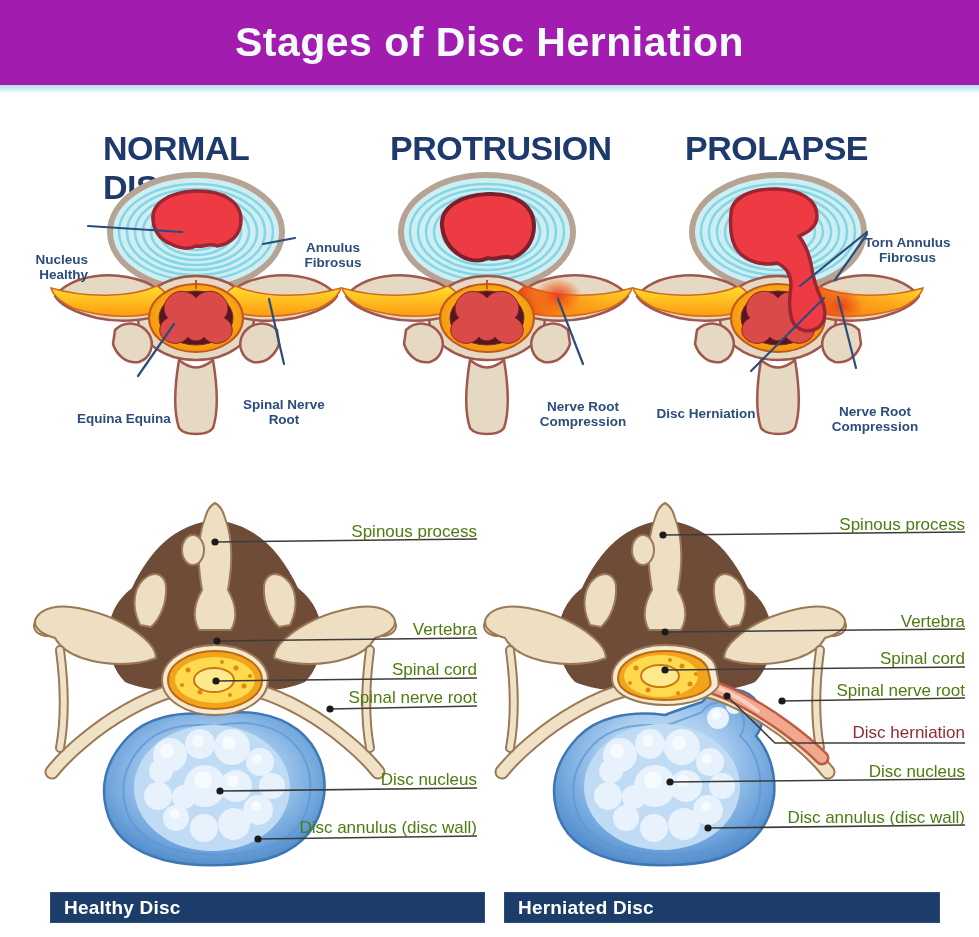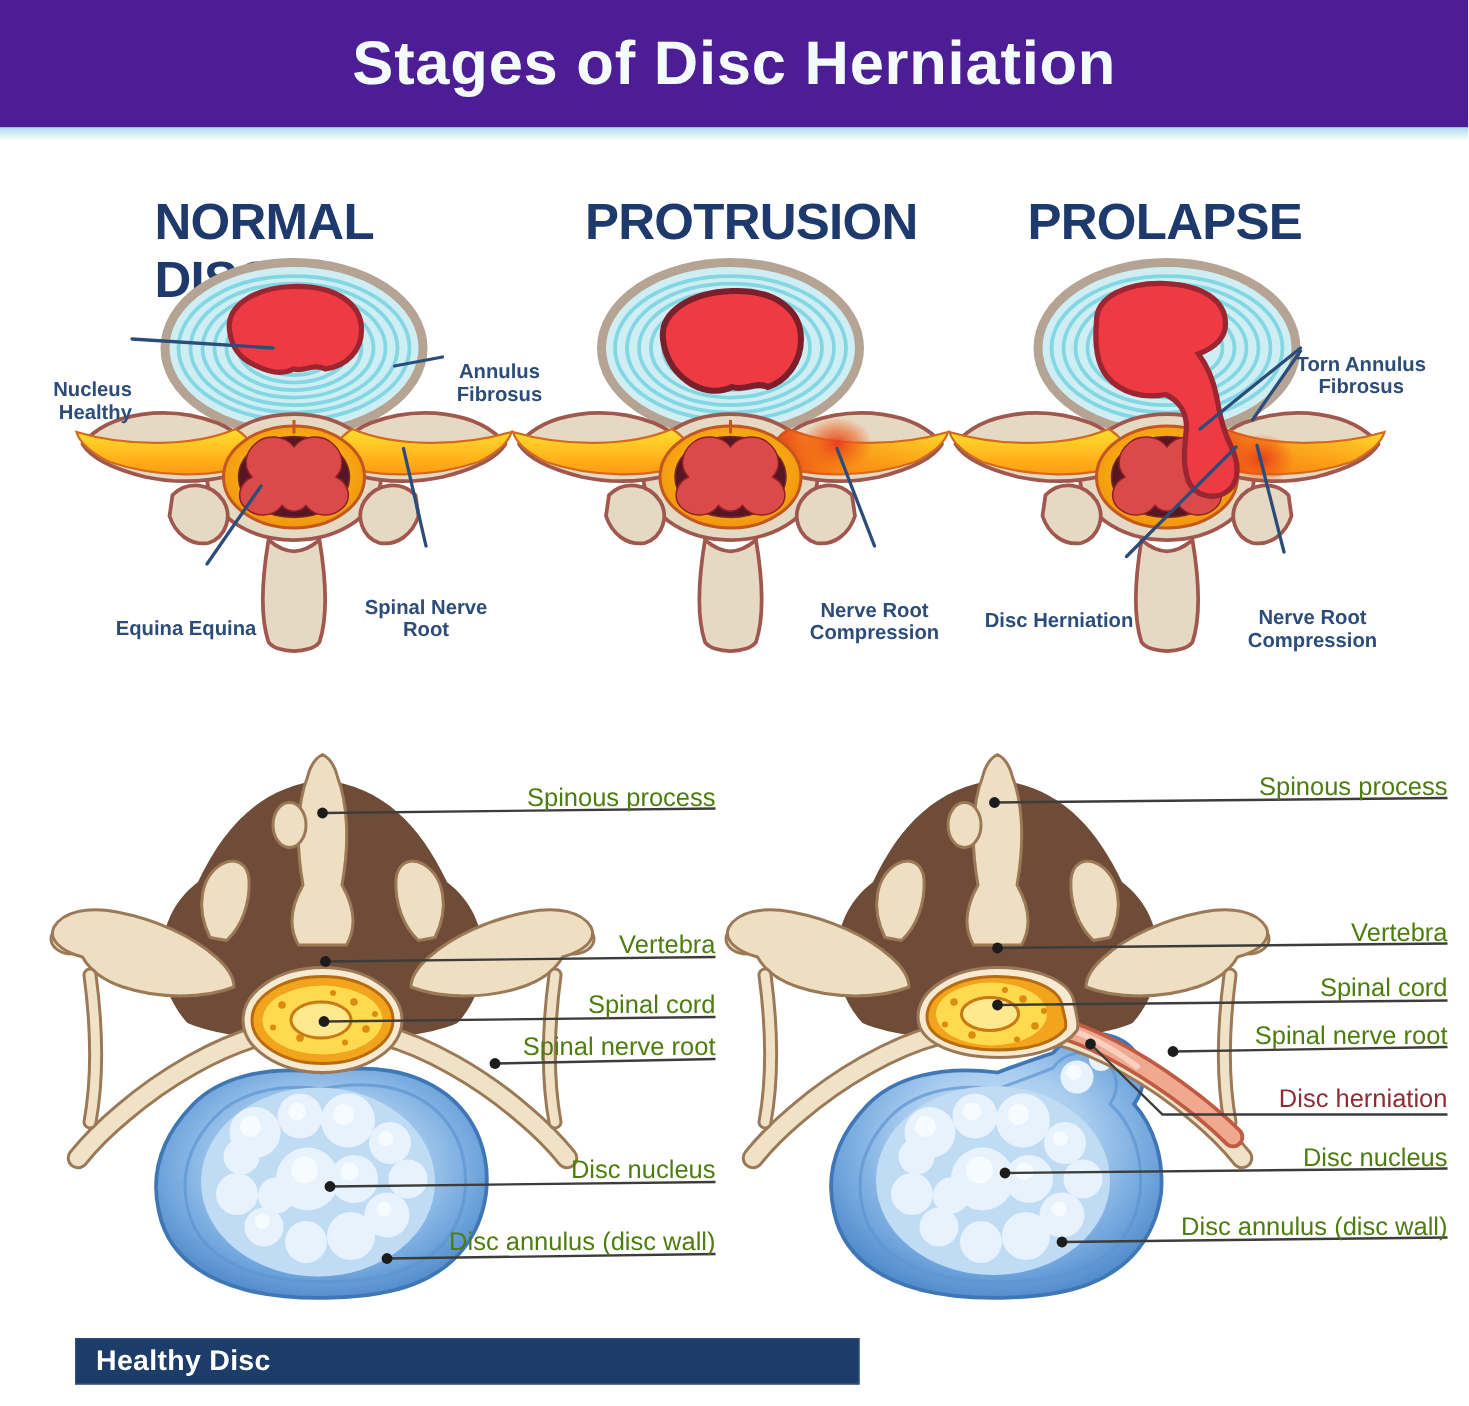--- a/index.html
+++ b/index.html
@@ -1,21 +1,21 @@
 <!DOCTYPE html>
 <html><head>
 <meta charset="utf-8">
 <style>
   html,body{margin:0;padding:0;background:#ffffff;}
   .page{
     position:relative;width:979px;height:937px;background:#ffffff;overflow:hidden;
     font-family:"Liberation Sans",sans-serif;
   }
   .header{
-    position:absolute;left:0;top:0;width:979px;height:85px;background:#4c1d95;
+    position:absolute;left:0;top:0;width:979px;height:85px;background:#a21caf;
     display:flex;align-items:center;justify-content:center;
   }
   .header-fade{
     position:absolute;left:0;top:85px;width:979px;height:9px;
     background:linear-gradient(#aedceb,#ffffff);
   }
   .title{
     color:#f3fbfd;font-size:41px;font-weight:bold;letter-spacing:0.5px;
   }
   .stage-heading{
@@ -384,17 +384,20 @@
   <div class="blabel" style="left:287px;top:819px;width:190px">Disc annulus (disc wall)</div>
 
   <div class="blabel" style="left:770px;top:516px;width:195px">Spinous process</div>
   <div class="blabel" style="left:770px;top:613px;width:195px">Vertebra</div>
   <div class="blabel" style="left:770px;top:650px;width:195px">Spinal cord</div>
   <div class="blabel" style="left:770px;top:682px;width:195px">Spinal nerve root</div>
   <div class="blabel red" style="left:770px;top:724px;width:195px">Disc herniation</div>
   <div class="blabel" style="left:770px;top:763px;width:195px">Disc nucleus</div>
   <div class="blabel" style="left:770px;top:809px;width:195px">Disc annulus (disc wall)</div>
 
-  <div class="caption-bar" style="left:50px;width:523px">
+  <div class="caption-bar" style="left:50px;width:435px">
     <span>Healthy Disc</span>
   </div>
+  <div class="caption-bar" style="left:504px;width:436px">
+    <span>Herniated Disc</span>
+  </div>
 
 </div>
 
 </body></html>

